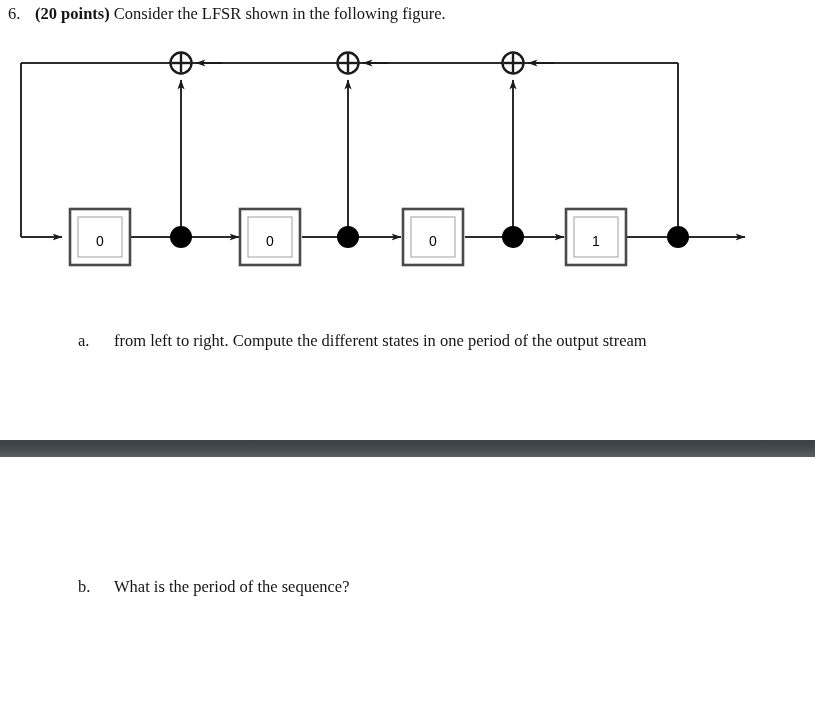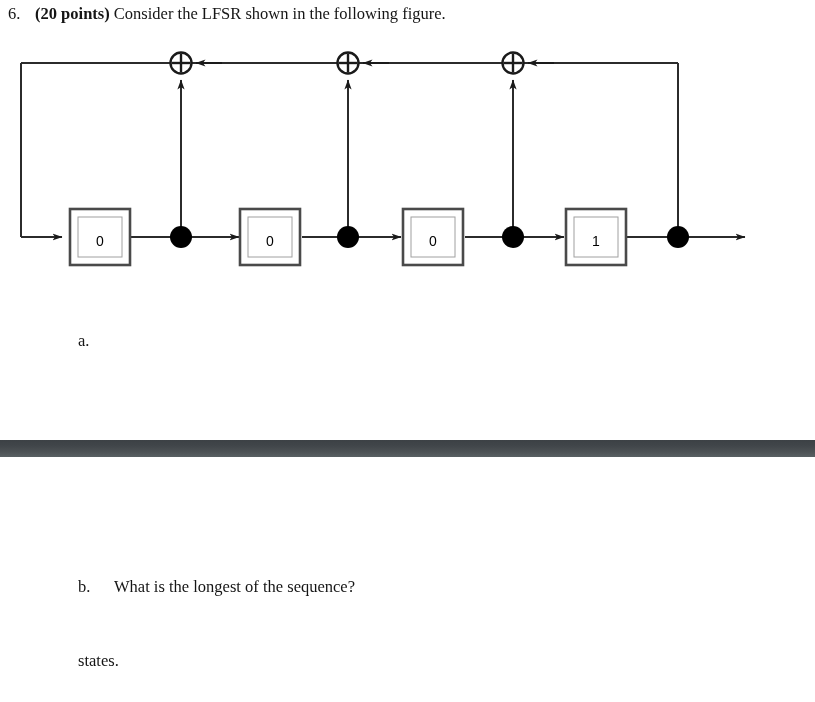--- a/index.html
+++ b/index.html
@@ -189,27 +189,27 @@
     <circle cx="181" cy="195" r="11" fill="#000000"></circle>
     <circle cx="348" cy="195" r="11" fill="#000000"></circle>
     <circle cx="513" cy="195" r="11" fill="#000000"></circle>
     <circle cx="678" cy="195" r="11" fill="#000000"></circle>
   </svg>
 </div>
 
 <div class="sub-item item-a">
   <span class="marker">a.</span>
   <span class="body">
+    <span class="line2" style="display: block; white-space: nowrap;">from left to right. Compute the different states in one period of the output stream</span>
   </span>
 </div>
 
 <div class="band"></div>
 
 <div class="sub-item item-b">
   <span class="marker">b.</span>
   <span class="body">
-    <span class="line1" style="display: block; white-space: nowrap;">What is the longest of the sequence?</span>
+    <span class="line1" style="display: block; white-space: nowrap;">What is the period of the sequence?</span>
   </span>
 </div>
 
 <div class="note">
-  <span class="nline2" style="display: block; white-space: nowrap;">states.</span>
 </div>
 
 </body></html>

